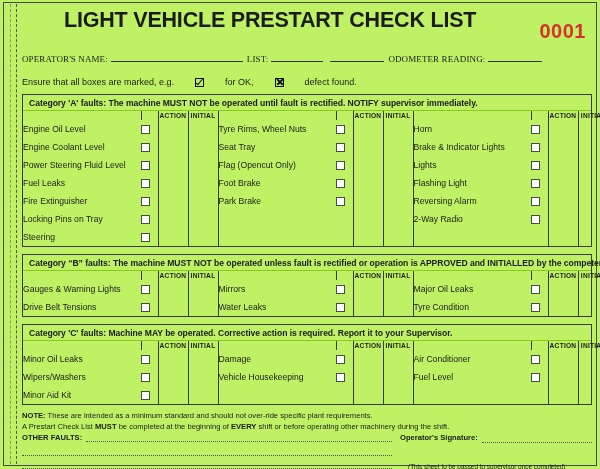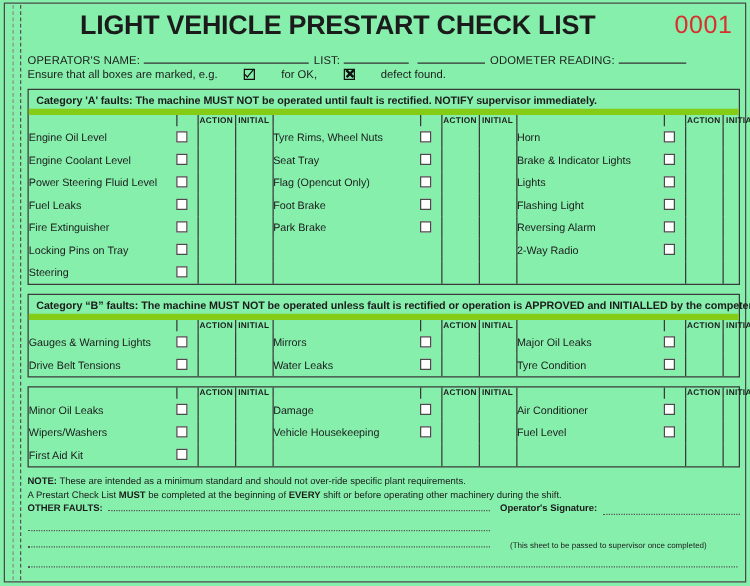--- a/index.html
+++ b/index.html
@@ -14,21 +14,21 @@
     color: #1b1b1b;
     overflow: hidden;
     position: relative;
   }
 
   .page {
     position: absolute;
     left: 0; top: 0;
     width: 600px; height: 469px;
     box-sizing: border-box;
-    background: #86efac;
+    background: #bef264;
   }
 
   
   .sheet-border {
     position: absolute;
     left: 3px; top: 2px;
     width: 594px; height: 464px;
     border: 1px solid #4a4a4a;
     box-sizing: border-box;
     pointer-events: none;
@@ -62,50 +62,50 @@
   }
   .doc-title {
     font-size: 21.5px;
     font-weight: bold;
     letter-spacing: -0.2px;
     line-height: 1.05;
     margin-left: 42px;
   }
   .doc-number {
     font-size: 20px;
-    font-weight: normal;
+    font-weight: bold;
     color: #d8302f;
     letter-spacing: 0.5px;
     margin-right: 6px;
-    margin-top: 0;
+    margin-top: 11px;
   }
 
   .meta-line {
     font-size: 9px;
     letter-spacing: 0.1px;
     white-space: nowrap;
     margin-top: 7px;
     display: flex;
     align-items: baseline;
   }
-  .meta-line .lbl { white-space: nowrap; }
+  .meta-line .lbl { white-space: nowrap; font-family: Liberation Serif, serif; }
   .rule {
     display: inline-block;
     border-bottom: 1px solid #333;
     margin: 0 4px 0 3px;
     height: 9px;
   }
   .r-name  { width: 132px; }
   .r-date  { width: 52px; }
   .r-unit  { width: 54px; }
   .r-odo   { width: 54px; }
 
   .legend-line {
     font-size: 9px;
-    margin-top: 1px;
+    margin-top: 13px;
     display: flex;
     align-items: center;
     gap: 21px;
   }
   .mark-box {
     display: inline-block;
     width: 9px; height: 9px;
     border: 1.3px solid #111;
     position: relative;
     box-sizing: border-box;
@@ -134,21 +134,21 @@
   
   .cat-block {
     border: 1px solid #3a3a3a;
     margin-top: 7px;
     box-sizing: border-box;
   }
   .cat-head {
     font-size: 8.6px;
     font-weight: bold;
     padding: 2.5px 4px 2.5px 6px;
-    border-bottom: 5px solid #84cc16;
+    border-bottom: 1px solid #84cc16;
     white-space: nowrap;
     letter-spacing: -0.05px;
   }
   table.cat-table {
     width: 100%;
     border-collapse: collapse;
     table-layout: fixed;
   }
   table.cat-table td, table.cat-table th {
     border-right: 1px solid #3a3a3a;
@@ -208,21 +208,21 @@
   .dotted {
     flex: 1;
     border-bottom: 1.2px dotted #555;
     height: 7px;
     margin: 0 2px 0 4px;
   }
   .of-row {
     display: flex;
     align-items: baseline;
   }
-  .of-left { width: 372px; display: flex; align-items: flex-start; }
+  .of-left { width: 372px; display: flex; align-items: center; }
   .of-right {
     font-size: 7.6px;
     display: flex;
     align-items: flex-end;
     flex: 1;
     padding-left: 6px;
   }
   .sig-rule {
     flex: 1;
     border-bottom: 1.2px dotted #555;
@@ -468,20 +468,21 @@
           <td class="item-cell">Tyre Condition</td>
           <td class="cb-cell"><span class="chk"></span></td>
           <td class="act-cell"></td>
           <td class="init-cell"></td>
         </tr>
       </tbody>
         </table>
     </div>
 
     <div class="cat-block">
+      <div class="cat-head">Category 'C' faults: Machine MAY be operated. Corrective action is required. Report it to your Supervisor.</div>
       <table class="cat-table">
         <colgroup>
           <col class="c-item">
             <col class="c-cb">
             <col class="c-act">
             <col class="c-init">
           <col class="c-item">
             <col class="c-cb">
             <col class="c-act">
             <col class="c-init">
@@ -527,21 +528,21 @@
           <td class="item-cell">Vehicle Housekeeping</td>
           <td class="cb-cell"><span class="chk"></span></td>
           <td class="act-cell"></td>
           <td class="init-cell"></td>
           <td class="item-cell">Fuel Level</td>
           <td class="cb-cell"><span class="chk"></span></td>
           <td class="act-cell"></td>
           <td class="init-cell"></td>
         </tr>
         <tr>
-          <td class="item-cell">First Aid Kit</td>
+          <td class="item-cell">Minor Aid Kit</td>
           <td class="cb-cell"><span class="chk"></span></td>
           <td class="act-cell"></td>
           <td class="init-cell"></td>
           <td class="item-cell"></td>
           <td class="cb-cell"></td>
           <td class="act-cell"></td>
           <td class="init-cell"></td>
           <td class="item-cell"></td>
           <td class="cb-cell"></td>
           <td class="act-cell"></td>

